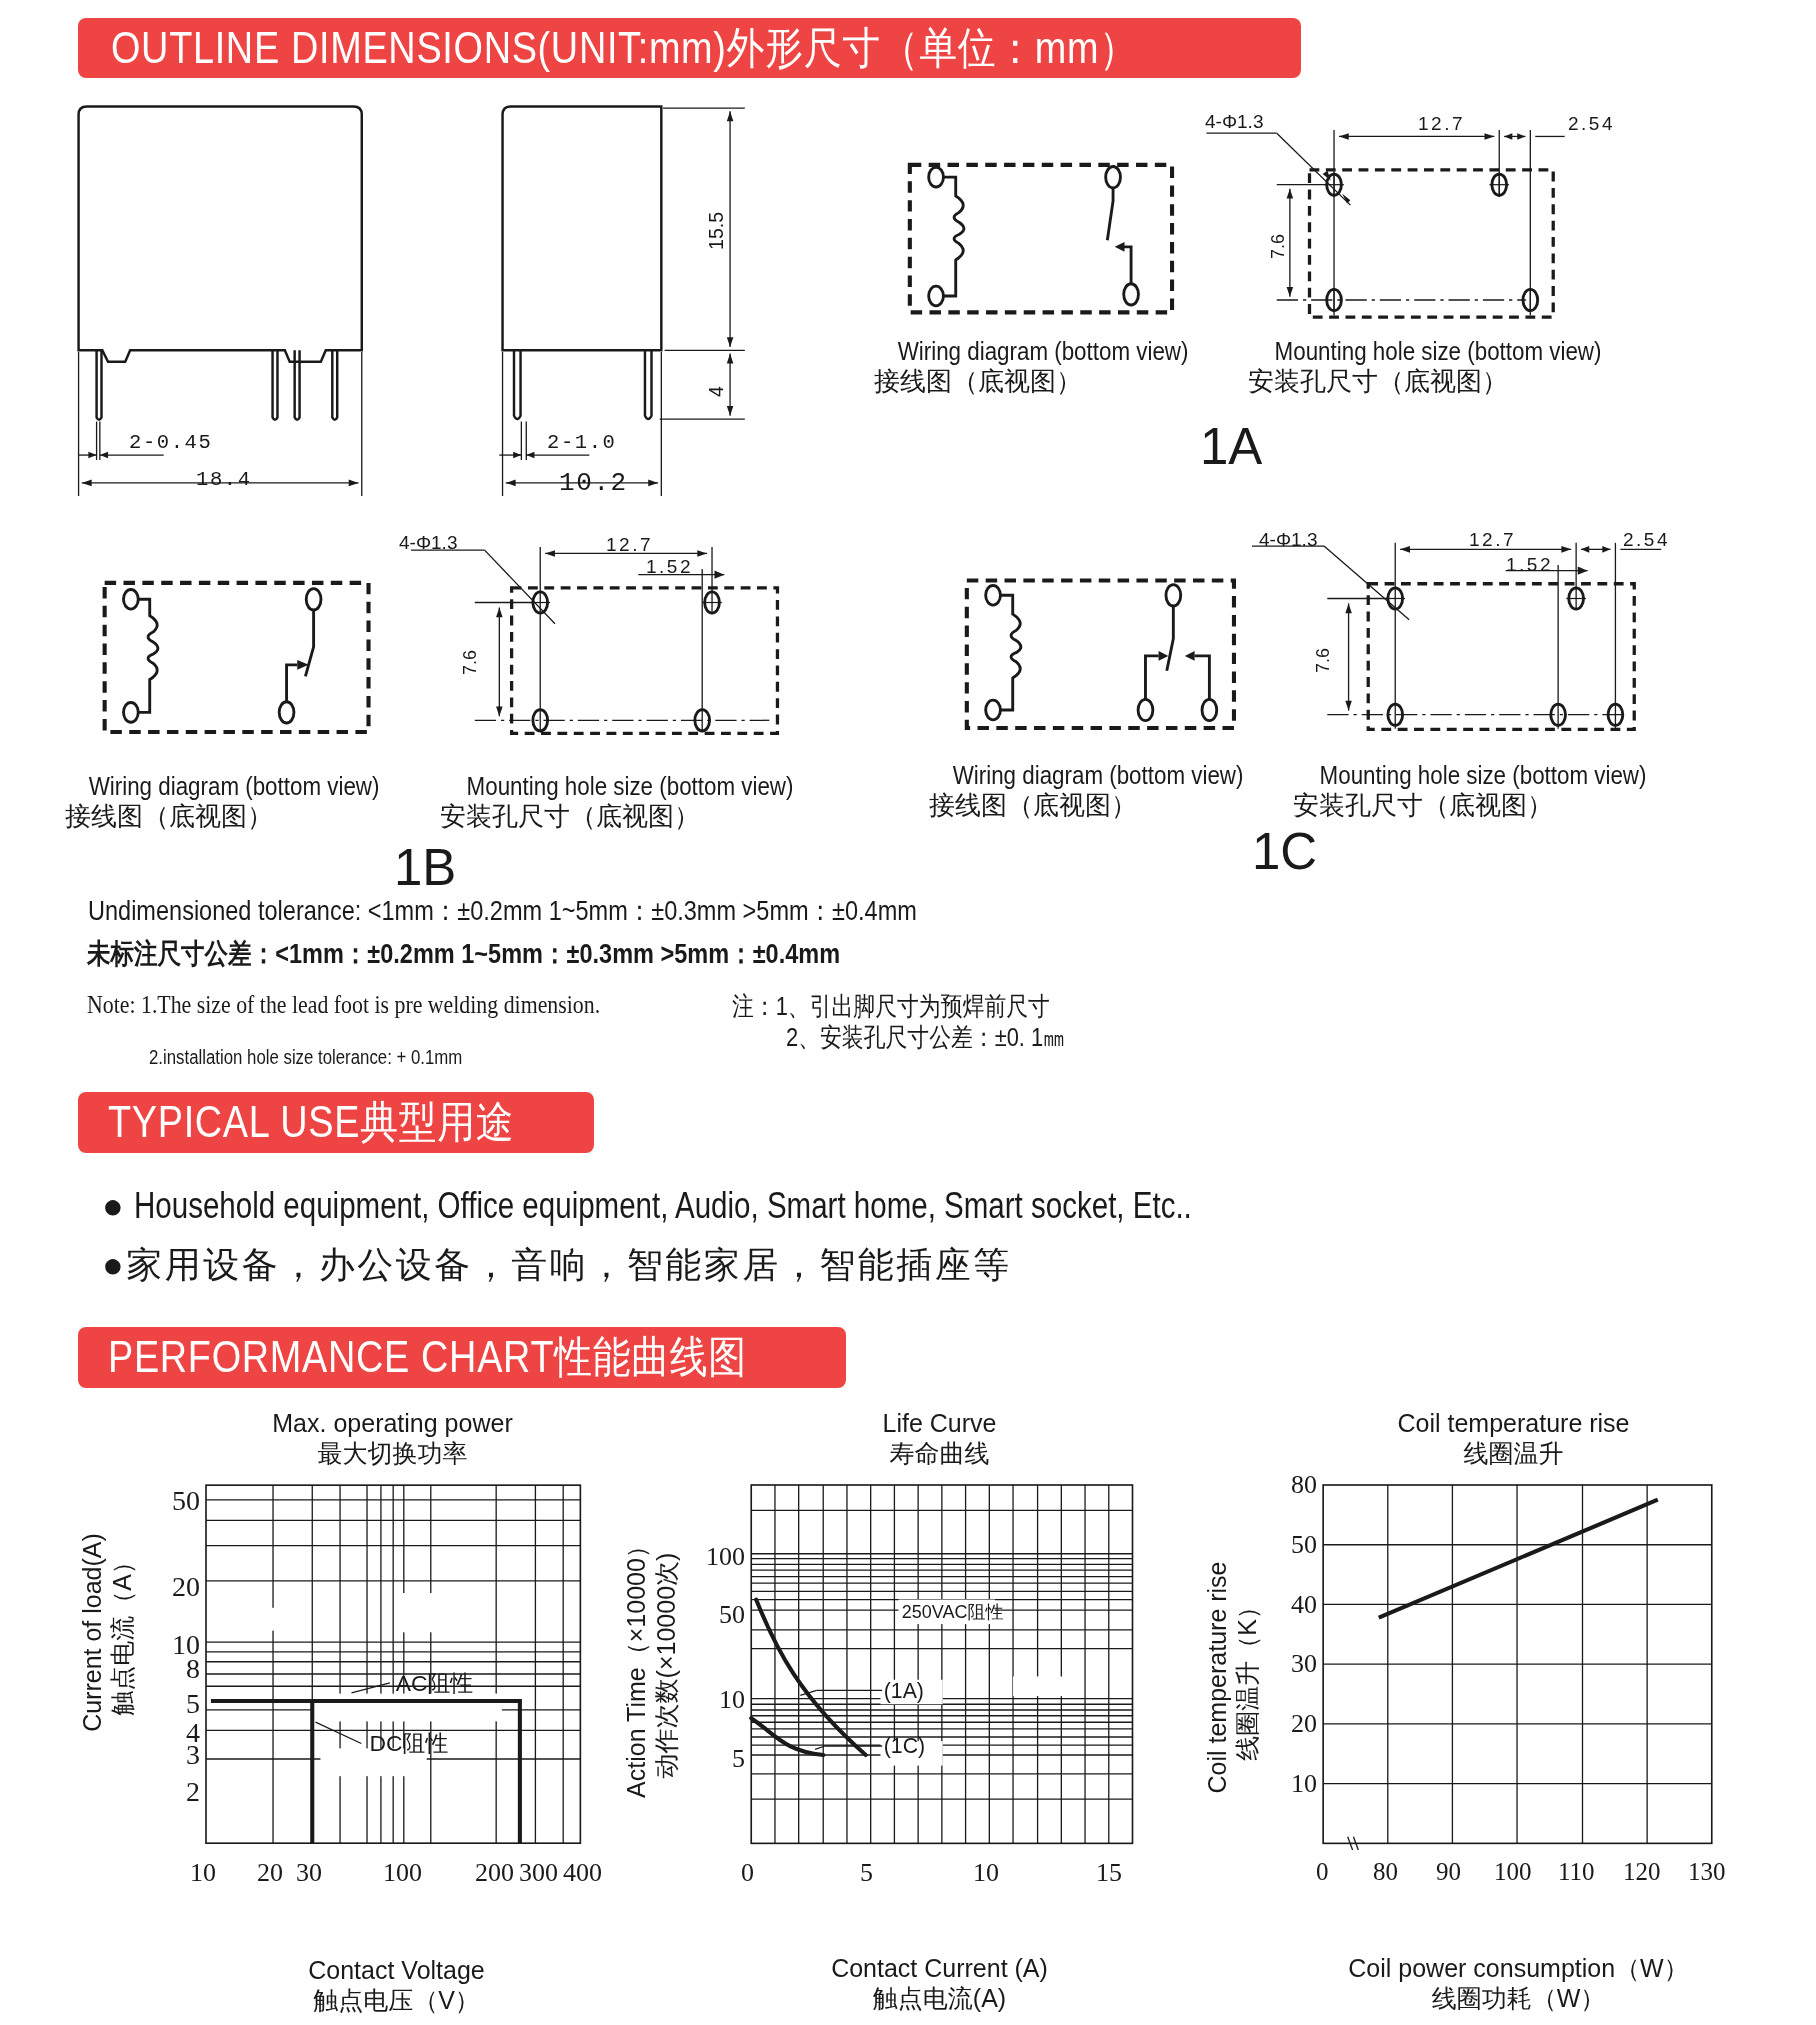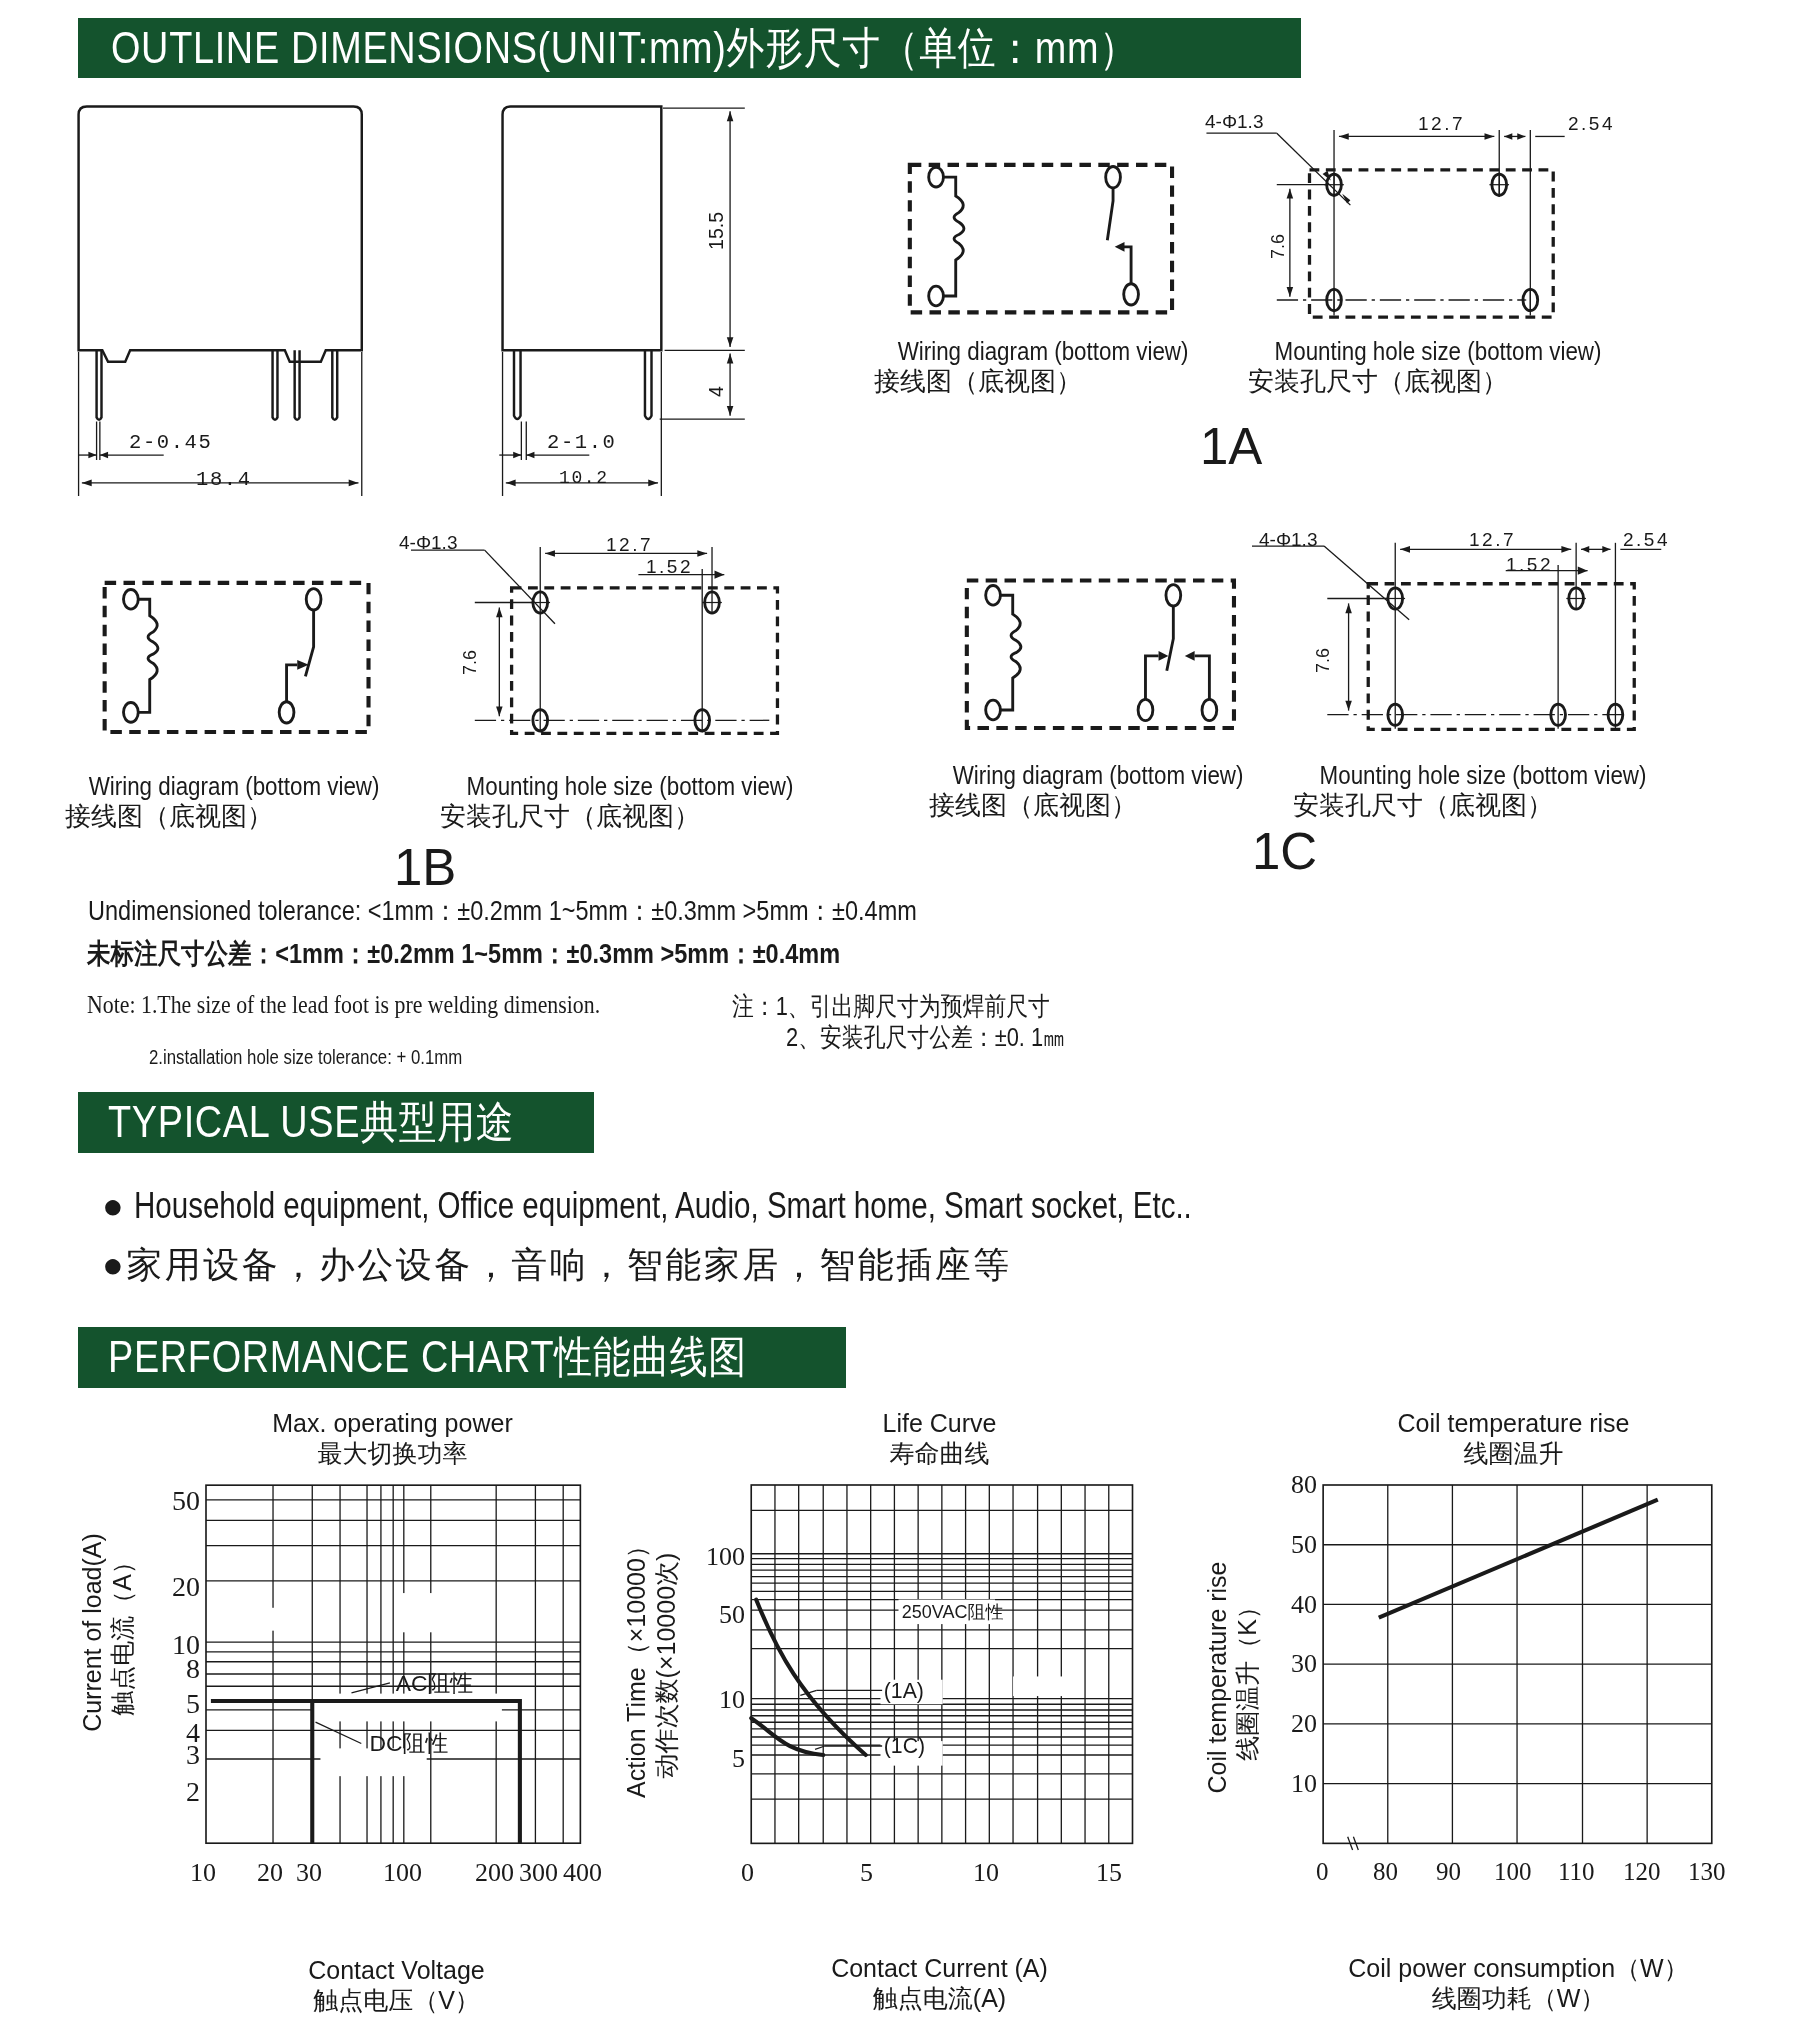--- a/index.html
+++ b/index.html
@@ -1,21 +1,21 @@
 <!DOCTYPE html>
 <html style="font-size:13px"><head>
 <meta charset="utf-8">
 <style>
   html,body{margin:0;padding:0;background:#fff;}
   body{width:1817px;height:2025px;position:relative;overflow:hidden;
        font-family:"Liberation Sans","DejaVu Sans",sans-serif;color:#1a1a1a;}
-  .banner{position:absolute;background:#14532d;color:#fff;
+  .banner{position:absolute;background:#ef4444;color:#fff;
           font-family:"Liberation Sans","DejaVu Sans",sans-serif;
           display:flex;align-items:center;padding-left:33px;box-sizing:border-box;
-          letter-spacing:0.8px;transform-origin:left center;}
+          letter-spacing:0.8px;transform-origin:left center;border-radius:8px;}
   .banner span{display:inline-block;transform:scaleX(0.86);transform-origin:left center;white-space:nowrap;}
   .cap{position:absolute;text-align:left;font-size:26px;line-height:29.5px;white-space:nowrap;}
   .cap .en{display:inline-block;transform:scaleX(0.86);}
   .big{position:absolute;font-size:51px;font-family:"Liberation Sans",sans-serif;}
   .txt{position:absolute;white-space:nowrap;}
   .cond{display:inline-block;transform:scaleX(0.84);transform-origin:left center;}
   svg{position:absolute;overflow:visible;}
   svg text{font-family:"Liberation Sans","DejaVu Sans",sans-serif;}
   .ctitle{position:absolute;text-align:center;font-size:25px;line-height:29.5px;white-space:nowrap;}
   .tick{position:absolute;font-size:26px;white-space:nowrap;font-family:Liberation Serif, serif;}
@@ -85,21 +85,21 @@
     </g>
 
     <path d="M614 140 Q614 130 624 130 L808 130 L808 428 L614 428 Z"></path>
     <path d="M628 428 L628 508 Q632 516 636 508 L636 428"></path>
     <path d="M788 428 L788 508 Q792 516 796 508 L796 428"></path>
   </g>
 </svg>
 <div class="txt" style="left:129px;top:431px;font-size:20.5px;font-family:'Liberation Mono',monospace;letter-spacing:1.6px;">2-0.45</div>
 <div class="txt" style="left:196px;top:468px;font-size:20.5px;font-family:'Liberation Mono',monospace;letter-spacing:1.6px;">18.4</div>
 <div class="txt" style="left:547px;top:431px;font-size:20.5px;font-family:'Liberation Mono',monospace;letter-spacing:1.6px;">2-1.0</div>
-<div class="txt" style="left:559px;top:468px;font-size:18px;font-family:'Liberation Mono',monospace;letter-spacing:1.6px;">10.2</div>
+<div class="txt" style="left:559px;top:468px;font-size:26px;font-family:'Liberation Mono',monospace;letter-spacing:1.6px;">10.2</div>
 <div class="vlab" style="left:702px;top:250px;font-size:19.6px;">15.5</div>
 <div class="vlab" style="left:702px;top:397px;font-size:19.6px;">4</div>
 
 <svg style="left:900px;top:155px;" width="295" height="164" viewBox="0 0 360 200">
   <g stroke="#1a1a1a" fill="none" stroke-width="5">
     <rect x="12" y="12" width="320" height="180" stroke-dasharray="14,9"></rect>
     <ellipse cx="44" cy="27" rx="9" ry="12" stroke-width="3.5"></ellipse>
     <ellipse cx="44" cy="172" rx="9" ry="12" stroke-width="3.5"></ellipse>
     <path d="M53 27 L68 27 L68 50 Q84 60 72 70 Q60 76 72 82 Q84 90 72 97 Q60 102 72 108 Q84 118 68 128 L68 172 L53 172" stroke-width="3.5"></path>
     <ellipse cx="260" cy="27" rx="9" ry="13" stroke-width="3.5"></ellipse>

